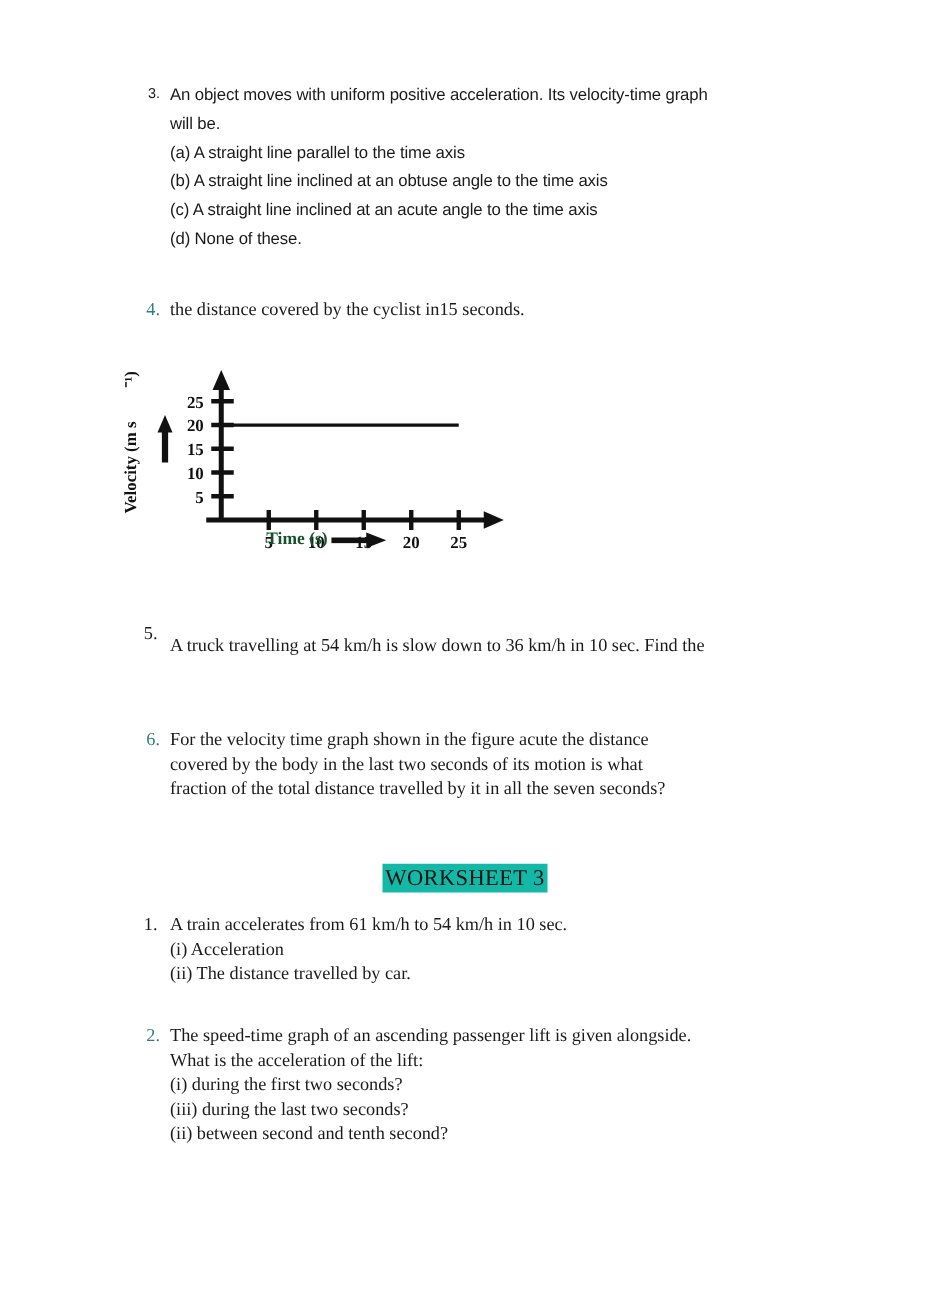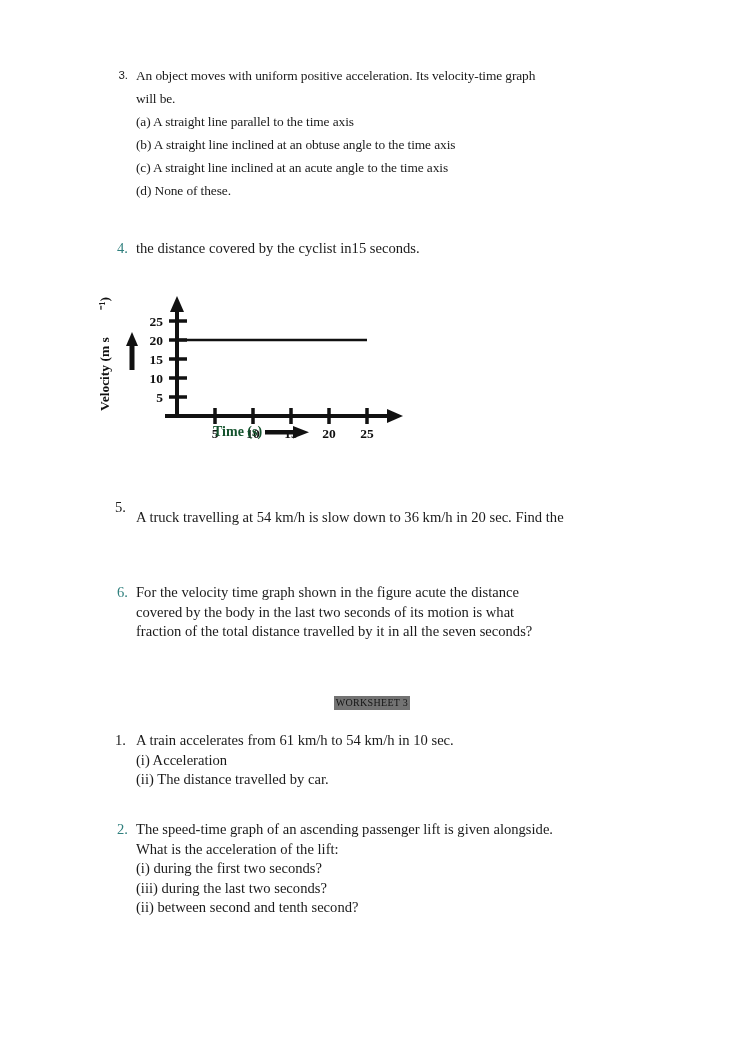--- a/index.html
+++ b/index.html
@@ -34,21 +34,21 @@
     text-align: right;
     white-space: pre;
   }
   .qbody {
     flex: 1 1 auto;
   }
   .qline { white-space: pre-wrap; }
 
   
   .sans { font-family: "Liberation Sans", sans-serif; }
-  .sans .qline { font-size: 13.4px; line-height: 23px; letter-spacing: -0.1px; font-family: Liberation Serif, serif; }
+  .sans .qline { font-size: 13.4px; line-height: 23px; letter-spacing: -0.1px; }
   .sans .qnum { font-size: 11.5px; line-height: 23px; }
 
   
   .serif { font-family: "Liberation Serif", serif; }
   .serif .qline { font-size: 14.6px; line-height: 19.5px; }
   .serif .qnum { font-size: 14.6px; line-height: 19.5px; }
 
   .teal { color: #2f7f7d; }
   .black { color: #1b1b1b; }
 
@@ -56,23 +56,23 @@
 
   
   .worksheet-head {
     position: absolute;
     left: 0;
     width: 744px;
     text-align: center;
   }
   .worksheet-head span {
     font-family: "Liberation Serif", serif;
-    font-size: 10px;
+    font-size: 18px;
     letter-spacing: 0.3px;
-    background: #737373;
+    background: #14b8a6;
     color: #141414;
     padding: 1px 2px 2px 2px;
   }
 
   
   .figure {
     position: absolute;
     left: 95px;
     top: 296px;
     width: 320px;
@@ -164,21 +164,21 @@
       <svg width="44" height="14" viewBox="0 0 44 14" style="margin-left:3px;">
         <rect x="0" y="5" width="32" height="4.5" fill="#111"></rect>
         <polygon points="44,7.2 28,1 28,13.4" fill="#111"></polygon>
       </svg>
     </div>
   </div>
 
   <div class="qblock serif loose" style="left:106px; top:498px; width:570px;">
     <div class="qnum black" style="width:20px; margin-right:10px;">5.</div>
     <div class="qbody">
-      <div class="qline">A truck travelling at 54 km/h is slow down to 36 km/h in 20 sec. Find the</div>
+      <div class="qline">A truck travelling at 54 km/h is slow down to 36 km/h in 10 sec. Find the</div>
     </div>
   </div>
 
   <div class="qblock serif" style="left:110px; top:583px; width:560px;">
     <div class="qnum teal" style="width:18px; margin-right:8px;">6.</div>
     <div class="qbody">
       <div class="qline">For the velocity time graph shown in the figure acute the distance</div>
       <div class="qline">covered by the body in the last two seconds of its motion is what</div>
       <div class="qline">fraction of the total distance travelled by it in all the seven seconds?</div>
     </div>

